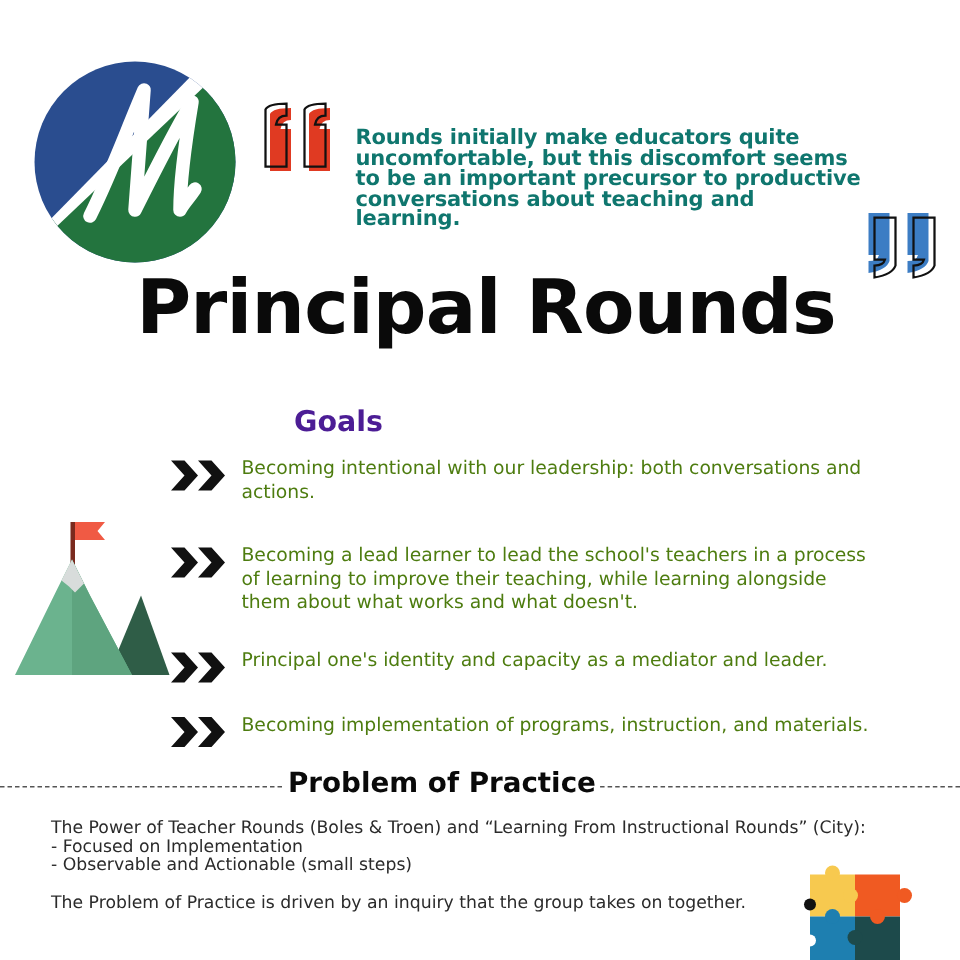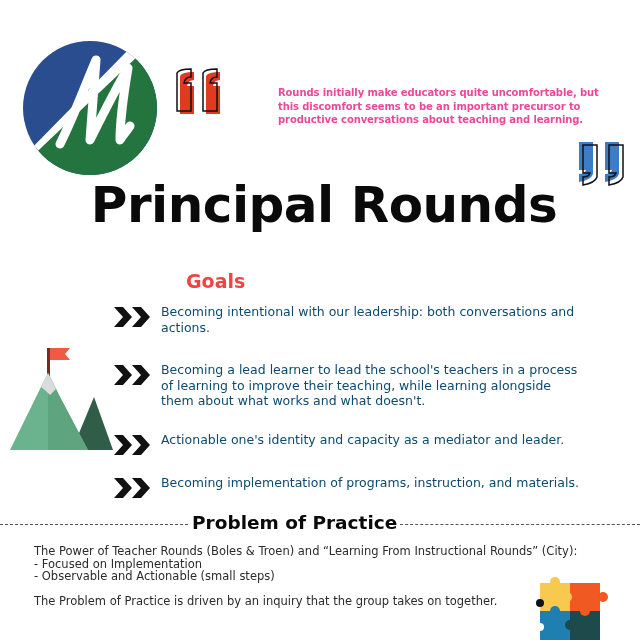--- a/index.html
+++ b/index.html
@@ -1,26 +1,26 @@
 <!DOCTYPE html>
 <html><head>
 <meta charset="utf-8">
 <style>
   html, body { margin:0; padding:0; }
   body { width:640px; height:640px; overflow:hidden; background:#ffffff; position:relative; font-family:"DejaVu Sans", sans-serif; color:#111; }
   .abs { position:absolute; }
   #logo { left:22px; top:40px; width:136px; height:136px; }
   #open-quote { left:176px; top:68px; width:54px; height:48px; }
-  #quote-text { left:237px; top:86px; width:340px; font-family:"DejaVu Sans", sans-serif; font-weight:bold; font-size:10px; line-height:13.5px; color:#ec4899; letter-spacing:-0.1px;margin-left:41px; }
+  #quote-text { left:237px; top:86px; width:340px; font-family:"DejaVu Sans", sans-serif; font-weight:bold; font-size:14px; line-height:13.5px; color:#0f766e; letter-spacing:-0.1px; }
   #close-quote { left:577px; top:140px; width:54px; height:48px; }
   #title { left:0; top:170px; width:608px; text-align:center; font-family:"DejaVu Sans", sans-serif; font-weight:bold; font-size:50px; letter-spacing:-0.5px; color:#0a0a0a; line-height:70px; padding-left:40px; box-sizing:border-box; }
-  #goals-heading { left:186px; top:270px; font-weight:bold; font-size:19px; color:#ef4444; }
+  #goals-heading { left:196px; top:270px; font-weight:bold; font-size:19px; color:#4c1d95; }
   .goal { position:absolute; left:112px; width:470px; }
   .goal .chev { position:absolute; left:0; top:2px; width:42px; height:22px; }
-  .goal .txt { position:absolute; left:49px; top:0; width:420px; font-size:12.5px; line-height:15.5px; color:#0c4a6e; }
+  .goal .txt { position:absolute; left:49px; top:0; width:420px; font-size:12.5px; line-height:15.5px; color:#4d7c0f; }
   #mountain { left:10px; top:345px; width:105px; height:105px; }
   #pop-divider { left:0; top:512px; width:640px; height:22px; }
   #pop-divider .line { position:absolute; top:12px; height:0; border-top:1.5px dashed #555; }
   #pop-heading { position:absolute; left:190px; top:0; font-weight:bold; font-size:18.5px; color:#0a0a0a; background:#fff; padding:0 2px; line-height:22px; }
   #pop-body { left:34px; top:545px; width:520px; font-size:11.5px; line-height:12.6px; color:#2b2b2b; }
   #pop-body div { white-space:nowrap; }
   #puzzle { left:530px; top:575px; width:80px; height:65px; }
 </style>
 </head>
 <body>
@@ -82,21 +82,21 @@
 <div class="goal" style="top:362px;">
   <svg class="chev" viewBox="0 0 42 22">
       <path d="M2 1 L11 1 L20 11 L11 21 L2 21 L11 11 Z M20 1 L29 1 L38 11 L29 21 L20 21 L29 11 Z" fill="#111"></path>
     </svg>
   <div class="txt">Becoming a lead learner to lead the school's teachers in a process of learning to improve their teaching, while learning alongside them about what works and what doesn't.</div>
 </div>
 <div class="goal" style="top:432px;">
   <svg class="chev" viewBox="0 0 42 22">
       <path d="M2 1 L11 1 L20 11 L11 21 L2 21 L11 11 Z M20 1 L29 1 L38 11 L29 21 L20 21 L29 11 Z" fill="#111"></path>
     </svg>
-  <div class="txt">Actionable one's identity and capacity as a mediator and leader.</div>
+  <div class="txt">Principal one's identity and capacity as a mediator and leader.</div>
 </div>
 <div class="goal" style="top:475px;">
   <svg class="chev" viewBox="0 0 42 22">
       <path d="M2 1 L11 1 L20 11 L11 21 L2 21 L11 11 Z M20 1 L29 1 L38 11 L29 21 L20 21 L29 11 Z" fill="#111"></path>
     </svg>
   <div class="txt">Becoming implementation of programs, instruction, and materials.</div>
 </div>
 
 <div id="mountain" class="abs">
   <svg viewBox="0 0 105 105" width="105" height="105">

